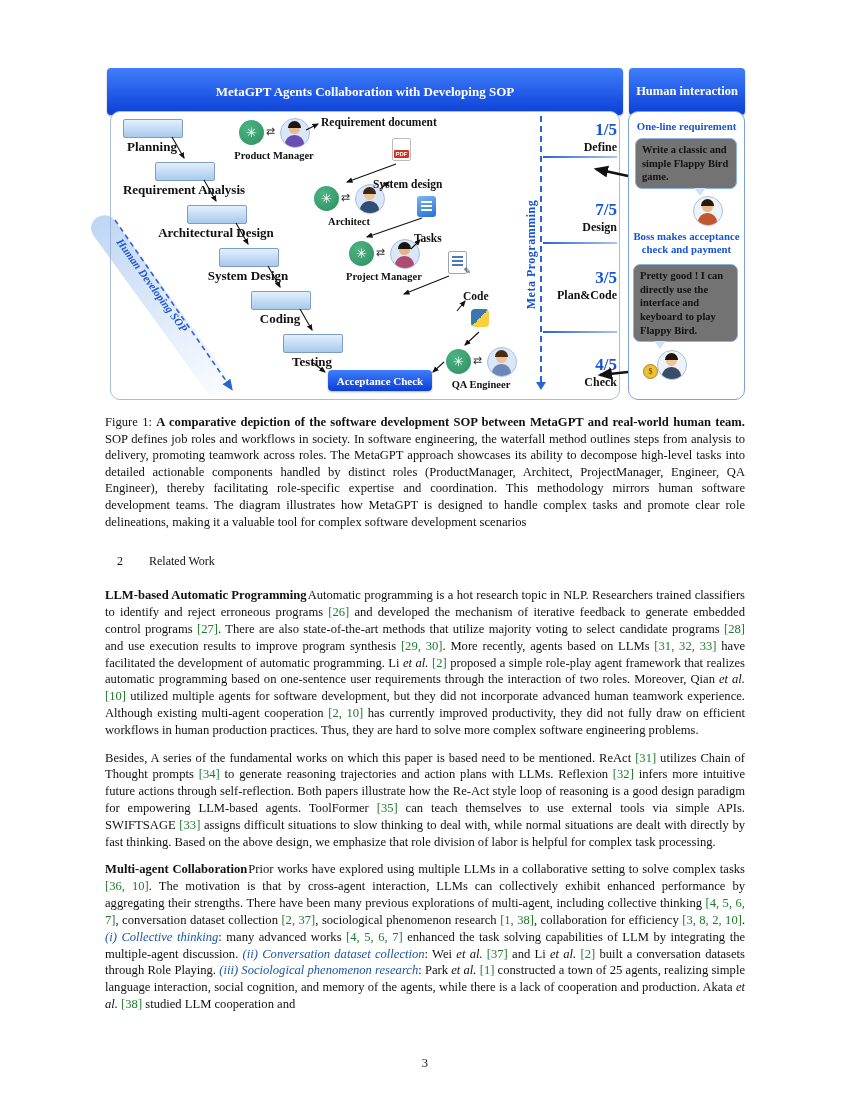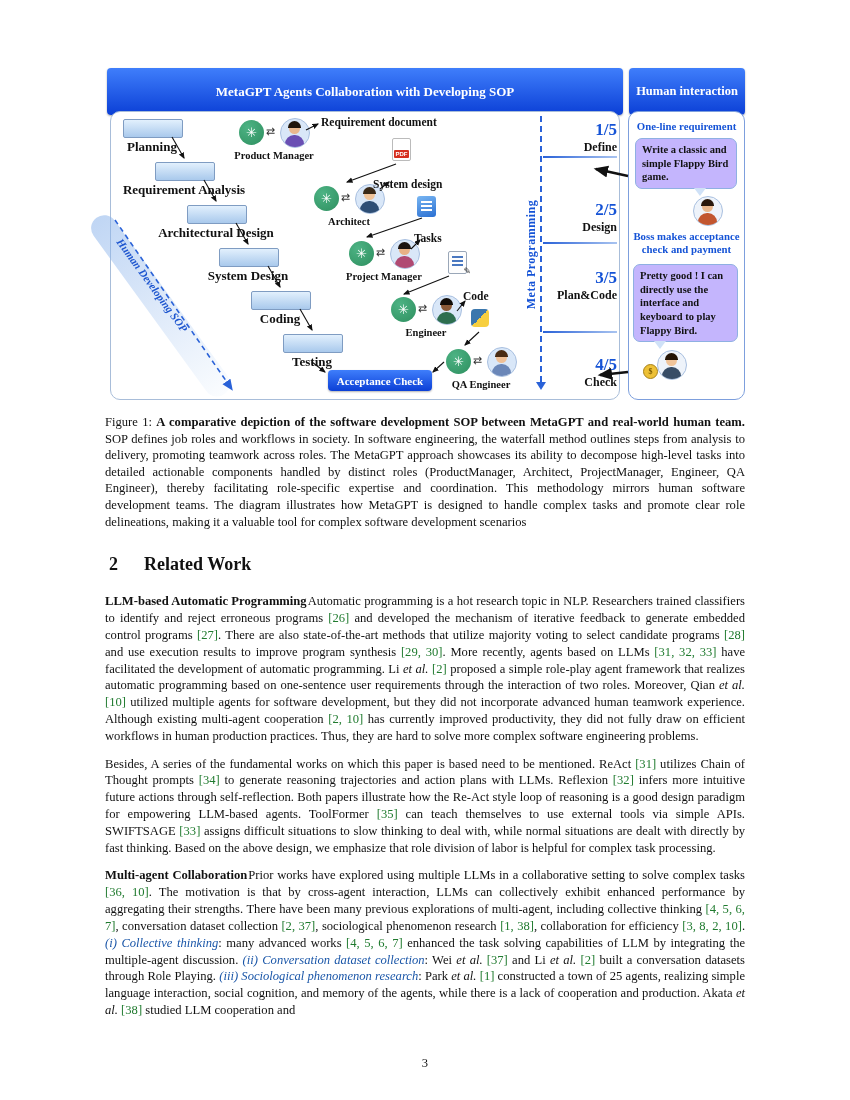--- a/index.html
+++ b/index.html
@@ -80,37 +80,37 @@
   .st0{top:8px}.st1{top:88px}.st2{top:156px}.st3{top:243px}
   .snum{color:#1553d6;font-weight:bold;font-size:17px;}
   .slabel{font-weight:bold;font-size:12px;color:#111;}
   .ssep{position:absolute;left:432px;width:74px;height:2px;background:linear-gradient(90deg,#2a62d8,#a9c4f0);}
   .sp0{top:44px}.sp1{top:130px}.sp2{top:219px}
 
   
   .hlabel{position:absolute;color:#1553d6;font-weight:bold;font-size:10.8px;text-align:center;line-height:1.22;}
   .h1{left:2px;top:8px;width:111px;}
   .h2{left:1px;top:118px;width:113px;}
-  .bubble{position:absolute;background:#c4b5fd;border:1.5px solid #8fb0e2;border-radius:7px;
+  .bubble{position:absolute;background:#737373;border:1.5px solid #8fb0e2;border-radius:7px;
           padding:4px 6px;font-weight:bold;font-size:10.5px;line-height:1.3;color:#111;box-sizing:border-box;}
   .b1{left:6px;top:26px;width:102px;min-height:48px;}
   .b1::after{content:"";position:absolute;left:58px;top:100%;border:6px solid transparent;border-top:8px solid #cfe1f7;}
   .b2{left:4px;top:152px;width:105px;min-height:76px;}
   .b2::after{content:"";position:absolute;left:20px;top:100%;border:6px solid transparent;border-top:8px solid #cfe1f7;}
   .hav1{left:64px;top:84px;--shirt:#c2562f;--skin:#eab88e;--hair:#2a180c;background:#eef3fa;}
   .hav2{left:28px;top:238px;--shirt:#384d66;--skin:#f0c49a;--hair:#241405;background:#eef3fa;}
   .coin{position:absolute;left:14px;top:252px;width:13px;height:13px;border-radius:50%;background:#edc036;border:1px solid #a8821a;
         color:#7a5a00;font-size:8px;font-weight:bold;display:flex;align-items:center;justify-content:center;}
   .coin::before{content:"$";}
 
   .overlay{position:absolute;left:0;top:0;pointer-events:none;z-index:6;}
 
   
   .caption{font-size:12.6px;line-height:1.32;text-align:justify;margin:0;}
-  .section-h{font-size:18px;font-weight:bold;margin:24px 0 18px 4px;}
+  .section-h{font-size:12px;font-weight:normal;margin:24px 0 18px 12px;}
   .section-h .gap{display:inline-block;width:26px;}
   .body-p{font-size:12.6px;line-height:1.335;text-align:justify;margin:0 0 11px 0;}
   .run-b{font-weight:bold;}
   .run-i{font-style:italic;}
   .run-c{color:#1f7a2e;}
   .run-e{font-style:italic;color:#1a56a8;}
   .run-r{font-weight:bold;margin-right:1px;}
   .pageno{position:absolute;left:0;right:0;top:1056px;text-align:center;font-size:12.6px;}
 </style>
 </head>
@@ -168,28 +168,20 @@
         <div class="role">Project Manager</div>
       </div>
       <div class="agent ag1">
         <span class="ailogo"></span>
         <span class="exch"></span>
         <span class="person">
             <i class="hair"></i>
           </span>
         <div class="role">Architect</div>
       </div>
-      <div class="agent ag3">
-        <span class="ailogo"></span>
-        <span class="exch"></span>
-        <span class="person">
-            <i class="hair"></i>
-          </span>
-        <div class="role">Engineer</div>
-      </div>
       <div class="agent ag4">
         <span class="ailogo"></span>
         <span class="exch"></span>
         <span class="person">
             <i class="hair"></i>
           </span>
         <div class="role">QA Engineer</div>
       </div>
 
       <div class="artifact art0">Requirement document</div>
@@ -206,21 +198,21 @@
       <div class="accept">Acceptance Check</div>
 
       <div class="metaprog">Meta Programming</div>
       <div class="vdash"></div>
       <div class="stages">
         <div class="stage st0">
           <div class="snum">1/5</div>
           <div class="slabel">Define</div>
         </div>
         <div class="stage st1">
-          <div class="snum">2/5</div>
+          <div class="snum">7/5</div>
           <div class="slabel">Design</div>
         </div>
         <div class="stage st2">
           <div class="snum">3/5</div>
           <div class="slabel">Plan&amp;Code</div>
         </div>
         <div class="stage st3">
           <div class="snum">4/5</div>
           <div class="slabel">Check</div>
         </div>

